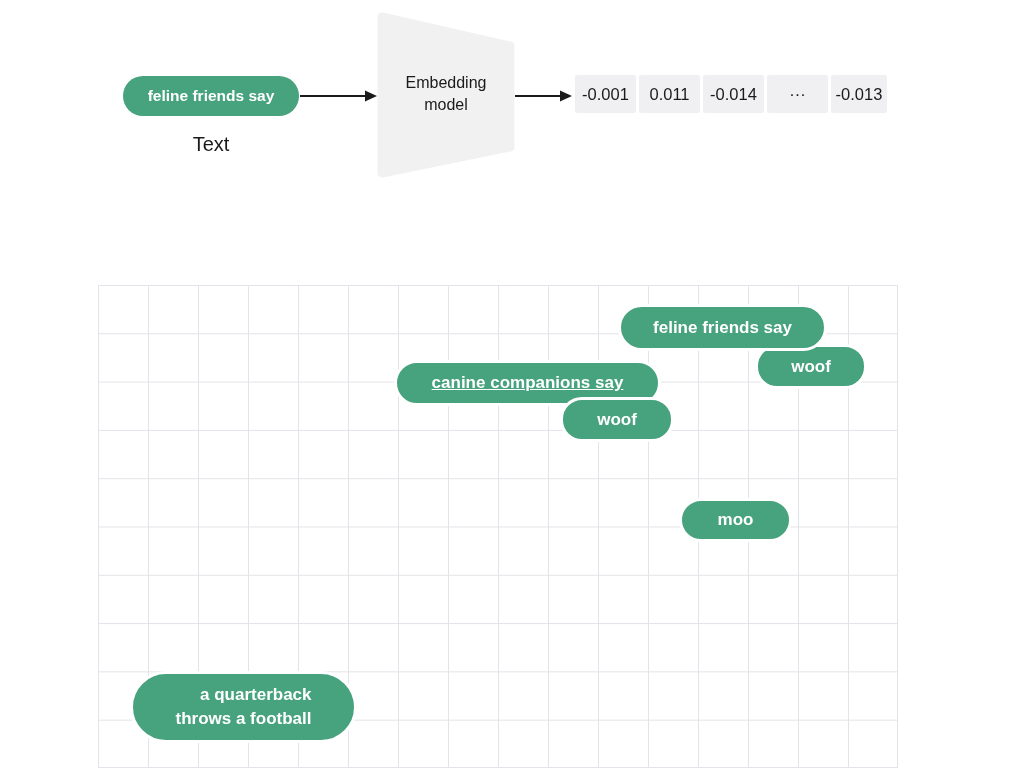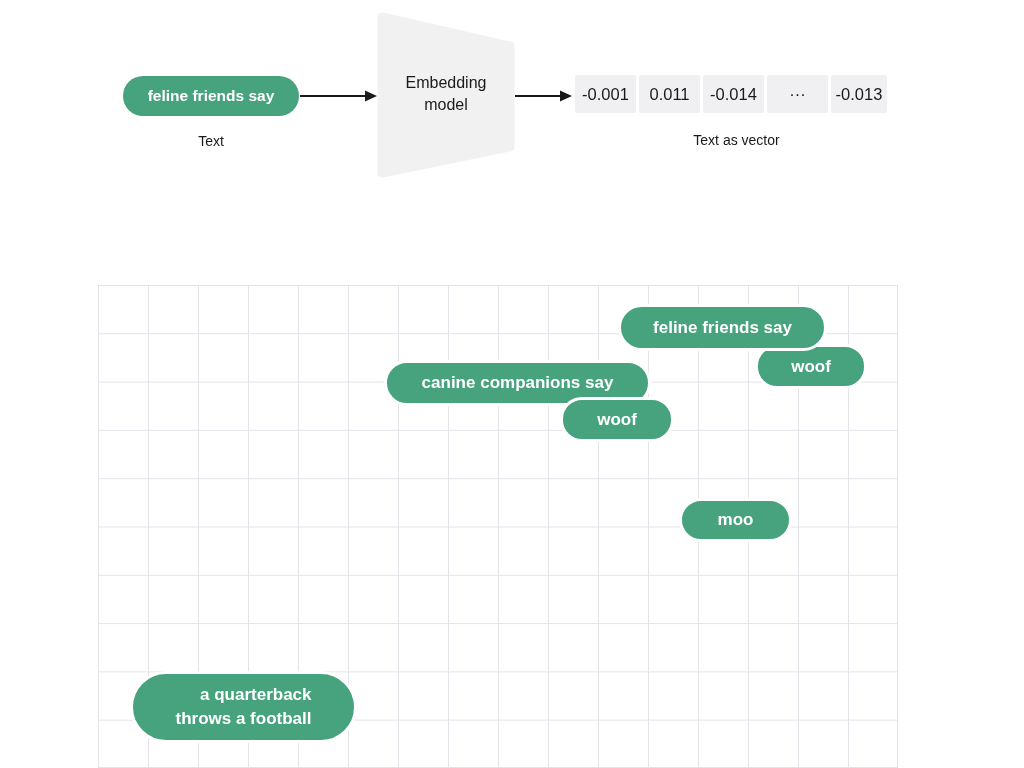--- a/index.html
+++ b/index.html
@@ -19,21 +19,21 @@
   .pill{
     position:absolute;box-sizing:border-box;
     background:var(--green);color:#ffffff;font-weight:bold;
     display:flex;align-items:center;justify-content:center;
     text-align:right;white-space:pre-line;
   }
   .flow-pill{left:123px;top:76px;width:176px;height:40px;border-radius:20px;font-size:15.5px;}
   .scatter-pill{border:3px solid #ffffff;font-size:17px;line-height:24px;}
 
   .caption{
-    position:absolute;font-size:14px;color:var(--ink);text-align:center;
+    position:absolute;font-size:20px;color:var(--ink);text-align:center;
   }
   .caption-text{left:123px;top:133px;width:176px;}
   .caption-vector{left:575px;top:132px;width:323px;}
 
   .model-label{
     position:absolute;left:378px;top:72px;width:136px;
     font-size:16px;line-height:22px;text-align:center;color:var(--ink);
     white-space:pre-line;
   }
 
@@ -84,25 +84,24 @@
 model</div>
 
   <div class="vector-row">
     <div class="vector-cell">-0.001</div>
     <div class="vector-cell">0.011</div>
     <div class="vector-cell">-0.014</div>
     <div class="vector-cell">···</div>
     <div class="vector-cell">-0.013</div>
   </div>
 
-  <div class="caption caption-vector">Text as vector</div>
 
   <div class="grid" id="embedding-grid" style="left: 98px; top: 285px; width: 800px; height: 483px; background-size: 50px 48.3px;"></div>
 
   <div class="pill scatter-pill" style="left: 755px; top: 344px; width: 112px; height: 45px; border-radius: 22px;">woof</div>
   <div class="pill scatter-pill" style="left: 618px; top: 304px; width: 209px; height: 47px; border-radius: 24px;">feline friends say</div>
-  <div class="pill scatter-pill" style="left: 384px; top: 360px; width: 267px; height: 46px; border-radius: 23px;">canine companions say</div>
+  <div class="pill scatter-pill" style="left: 394px; top: 360px; width: 267px; height: 46px; border-radius: 23px; text-decoration: underline;">canine companions say</div>
   <div class="pill scatter-pill" style="left: 679px; top: 498px; width: 113px; height: 44px; border-radius: 22px;">moo</div>
   <div class="pill scatter-pill" style="left: 560px; top: 397px; width: 114px; height: 45px; border-radius: 22px;">woof</div>
   <div class="pill scatter-pill" style="left: 130px; top: 671px; width: 227px; height: 72px; border-radius: 36px;">a quarterback
 throws a football</div>
 
 </div>
 
 </body></html>

